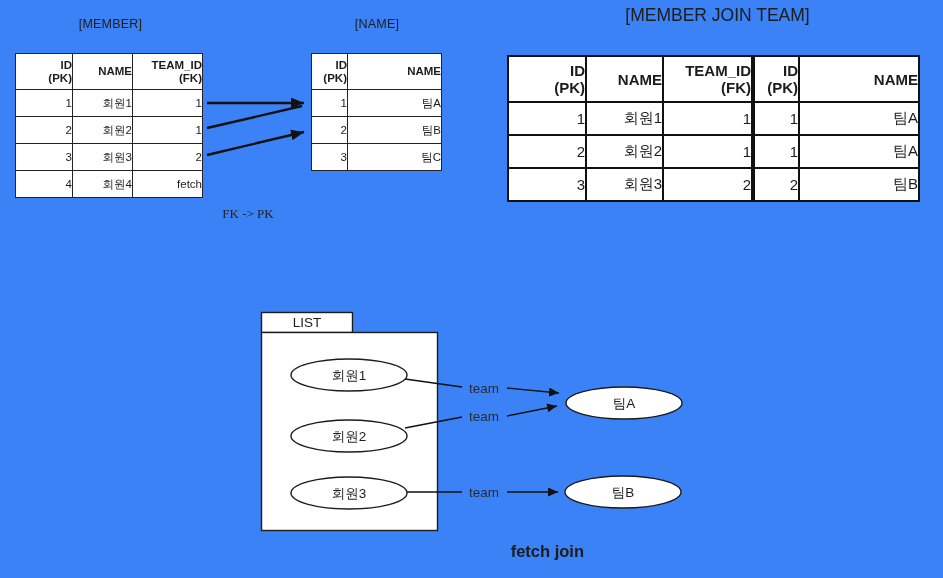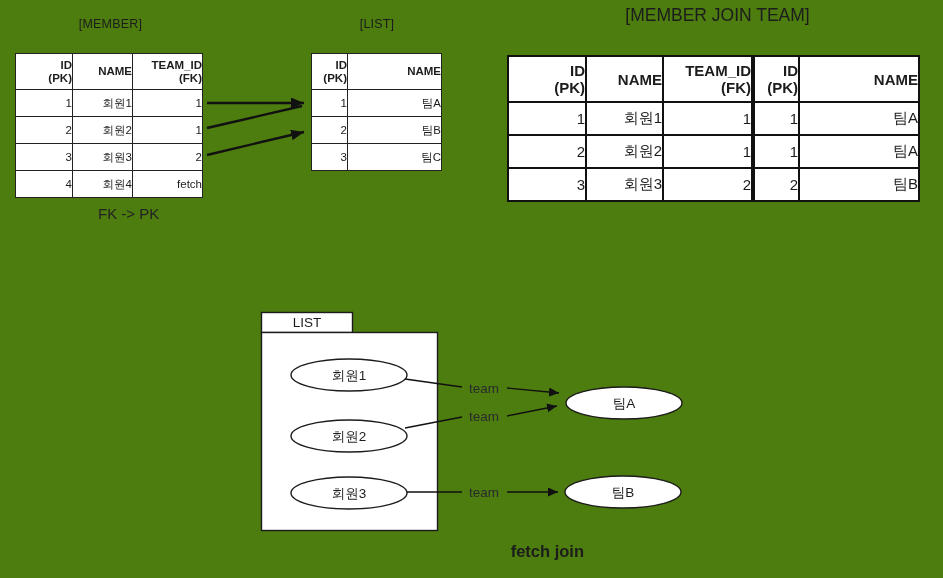--- a/index.html
+++ b/index.html
@@ -1,17 +1,17 @@
 <!DOCTYPE html>
 <html><head>
 <meta charset="utf-8">
 <style>
   html,body { margin:0; padding:0; background:#ffffff; }
   .canvas {
-    position:relative; width:943px; height:578px; background:#4d7c0f;
+    position:relative; width:943px; height:578px; background:#3b82f6;
     font-family:"Liberation Sans","DejaVu Sans",sans-serif; color:#1c1c1c; overflow:hidden;
   }
   .abs { position:absolute; }
 
   
   .tbl { border-collapse:collapse; table-layout:fixed; text-align:right; background:#fff; }
   .tbl th, .tbl td { padding:0; white-space:pre-line; vertical-align:middle; }
 
   
   .mini th, .mini td { border:1px solid #222; }
@@ -19,21 +19,21 @@
   .mini td { height:26px; font-size:11.5px; font-weight:400; }
 
   
   .join th, .join td { border:2px solid #111; }
   .join th { height:44px; font-size:15px; font-weight:600; line-height:17px; }
   .join td { height:31px; font-size:15px; }
   .join .split { border-left-width:4px; }
 
   .title-sm { text-align:center; font-size:12.5px; letter-spacing:0.2px; }
   .title-lg { text-align:center; font-size:17.5px; font-weight:normal; }
-  .note { font-size:15px; line-height:15.5px; color:#222; }
+  .note { text-align:center; font-size:13px; line-height:15.5px; color:#222;font-family:Liberation Serif, serif; }
   .caption-bold { text-align:right; font-size:16.5px; font-weight:bold; }
 
   svg { overflow:visible; }
   svg .ln { stroke:#111; fill:none; }
   svg .shape { stroke:#1c1c1c; fill:#ffffff; }
   svg text { font-family:"Liberation Sans","DejaVu Sans",sans-serif; fill:#1c1c1c; }
   svg .lbl { font-size:13.5px; }
   svg .edge-lbl { font-size:13.5px; fill:#2b2b2b; }
 </style>
 </head>
@@ -75,21 +75,21 @@
         <td>2</td>
       </tr>
       <tr>
         <td>4</td>
         <td>회원4</td>
         <td>fetch</td>
       </tr>
     </tbody>
   </table>
 
-  <div class="abs title-sm" style="left:311px; top:17px; width:132px;">[LIST]</div>
+  <div class="abs title-sm" style="left:311px; top:17px; width:132px;">[NAME]</div>
 
   <table class="tbl mini abs" style="left:311px; top:53px;">
     <colgroup>
         <col style="width:36px">
         <col style="width:94px">
       </colgroup>
     <thead>
       <tr>
         <th>ID
 (PK)</th>

